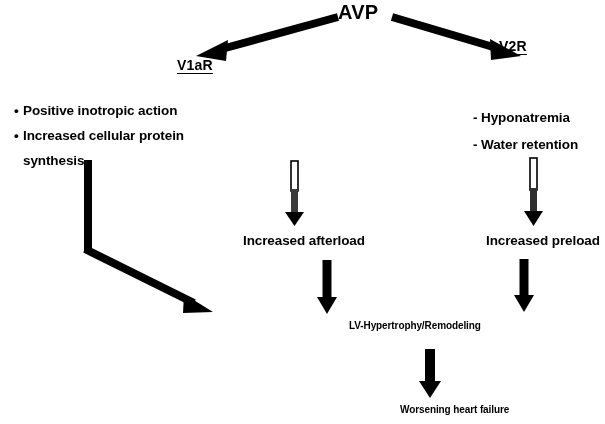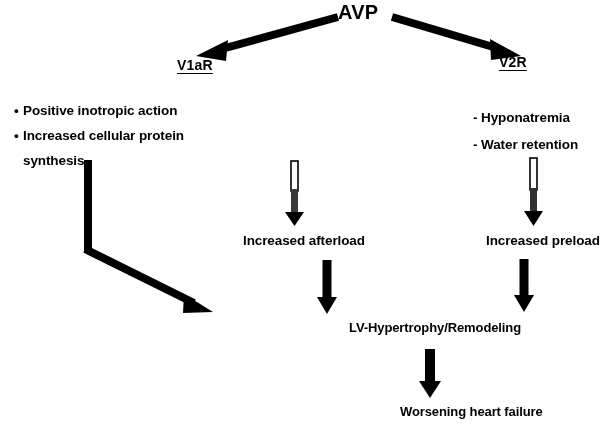--- a/index.html
+++ b/index.html
@@ -38,21 +38,21 @@
     font-size: 14px;
     text-decoration: underline;
     text-underline-offset: 3px;
     letter-spacing: 0.2px;
   }
   .effect {
     font-size: 13.5px;
     letter-spacing: -0.1px;
   }
   .outcome {
-    font-size: 13px;
+    font-size: 10px;
     letter-spacing: -0.1px;
     padding-left: 42px;
   }
   .bullet-list {
     position: absolute;
     font-size: 13.5px;
     line-height: 25px;
     letter-spacing: -0.1px;
     white-space: nowrap;
   }
@@ -119,21 +119,21 @@
       <line x1="430" y1="349" x2="430" y2="384" stroke="#000000" stroke-width="10" stroke-linecap="butt"></line>
       <polygon points="419,381 441,381 430,398" fill="#000000"></polygon>
     </g>
 
   </svg>
 
   <div class="node title" style="left:338px; top:2px;">AVP</div>
 
   <div class="node receptor" style="left:177px; top:58px;">V1aR</div>
 
-  <div class="node receptor" style="left:499px; top:55px;">V2R</div>
+  <div class="node receptor" style="left:499px; top:39px;">V2R</div>
 
   <div class="bullet-list" style="left:14px; top:98px;">
     <span class="bullet-row">
       <span class="bullet-dot">•</span><span>Positive inotropic action</span>
     </span>
     <span class="bullet-row">
       <span class="bullet-dot">•</span><span>Increased cellular protein</span>
     </span>
     <span class="bullet-row indent">
       <span>synthesis</span>

